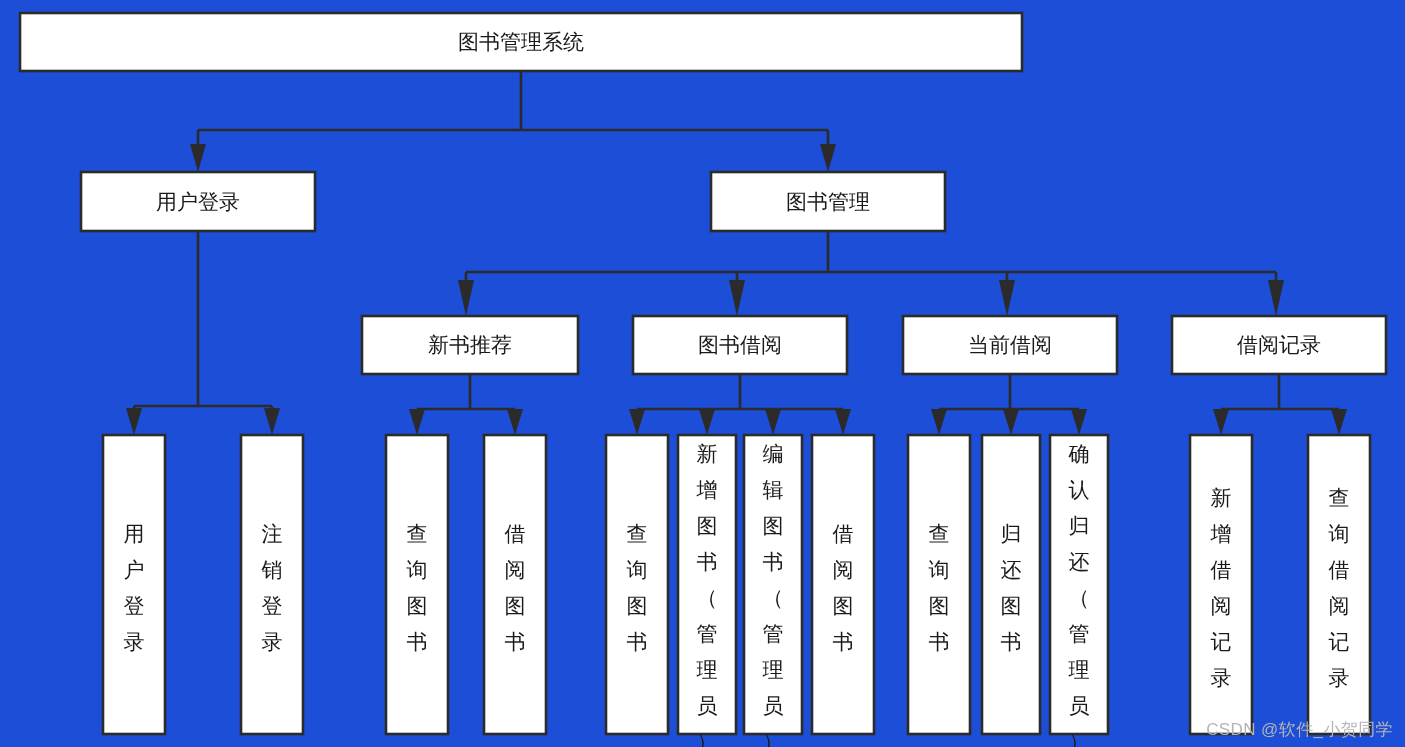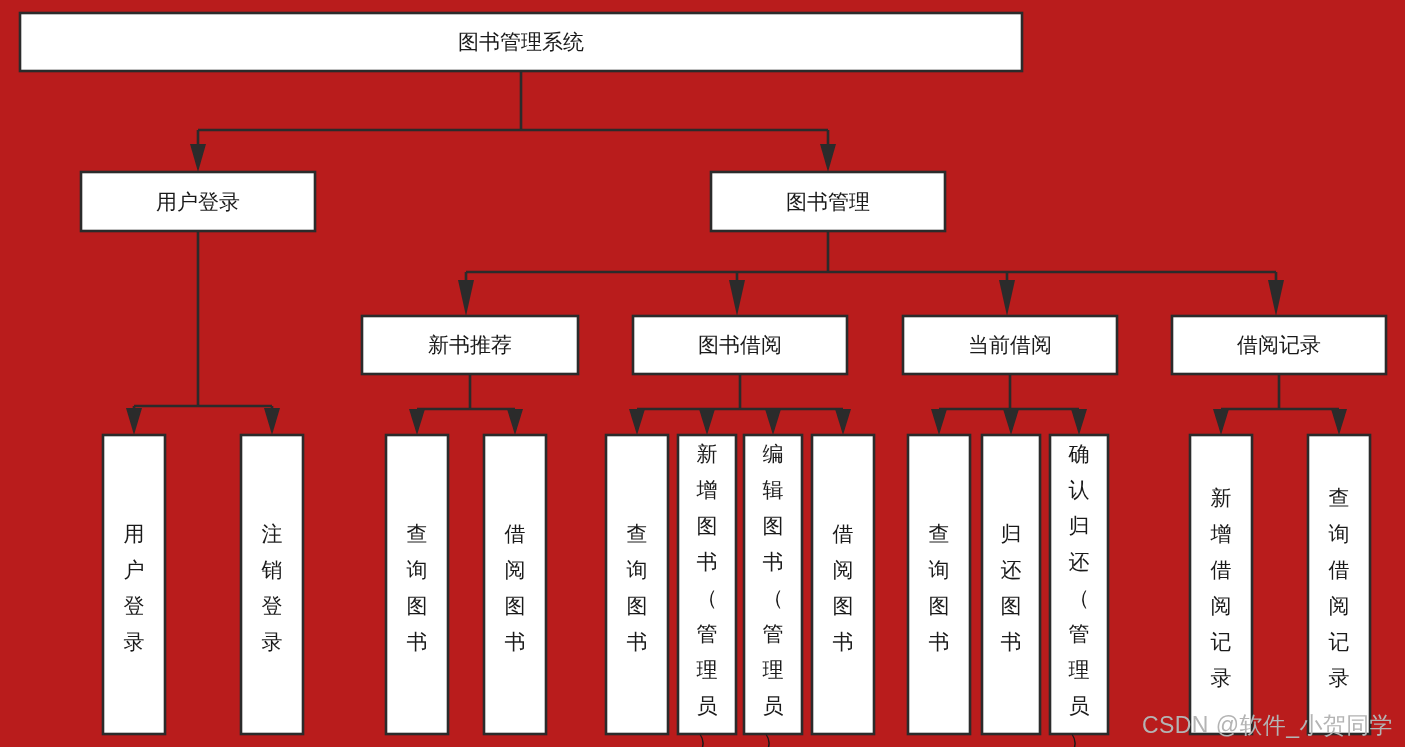--- a/index.html
+++ b/index.html
@@ -10,21 +10,21 @@
   body {
     width: 1405px;
     height: 747px;
     font-family: "Liberation Sans", "DejaVu Sans", sans-serif;
     overflow: hidden;
   }
   #diagram-root {
     position: relative;
     width: 1405px;
     height: 747px;
-    background: #b91c1c;
+    background: #1d4ed8;
   }
   svg#flowchart {
     position: absolute;
     top: 0;
     left: 0;
     width: 1405px;
     height: 747px;
     display: block;
   }
   .node-box {
@@ -53,21 +53,21 @@
     font-family: "Liberation Sans", "DejaVu Sans", sans-serif;
     font-size: 21px;
     fill: #1a1a1a;
     text-anchor: middle;
   }
   .watermark {
     position: absolute;
     right: 12px;
     bottom: 6px;
     font-family: "Liberation Sans", "DejaVu Sans", sans-serif;
-    font-size: 23px;
+    font-size: 17px;
     color: #b4b4b4;
     letter-spacing: 0.4px;
     white-space: nowrap;
     user-select: none;
     margin-left: 35px;
   }
 </style>
 </head>
 <body>
 

